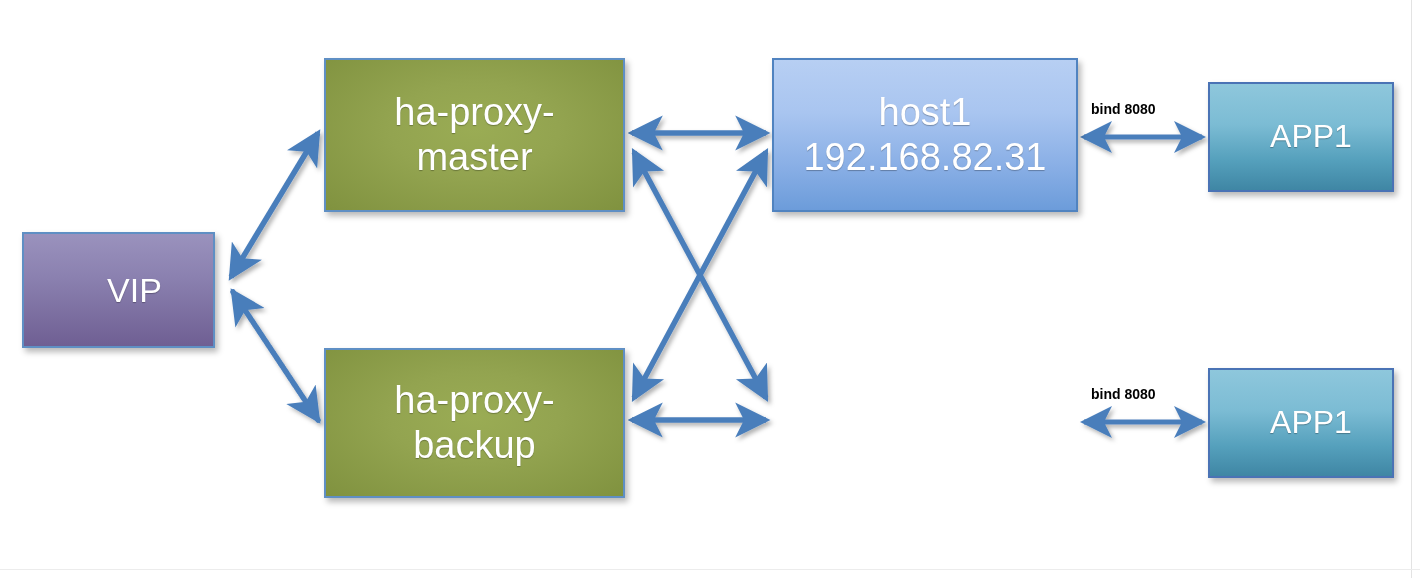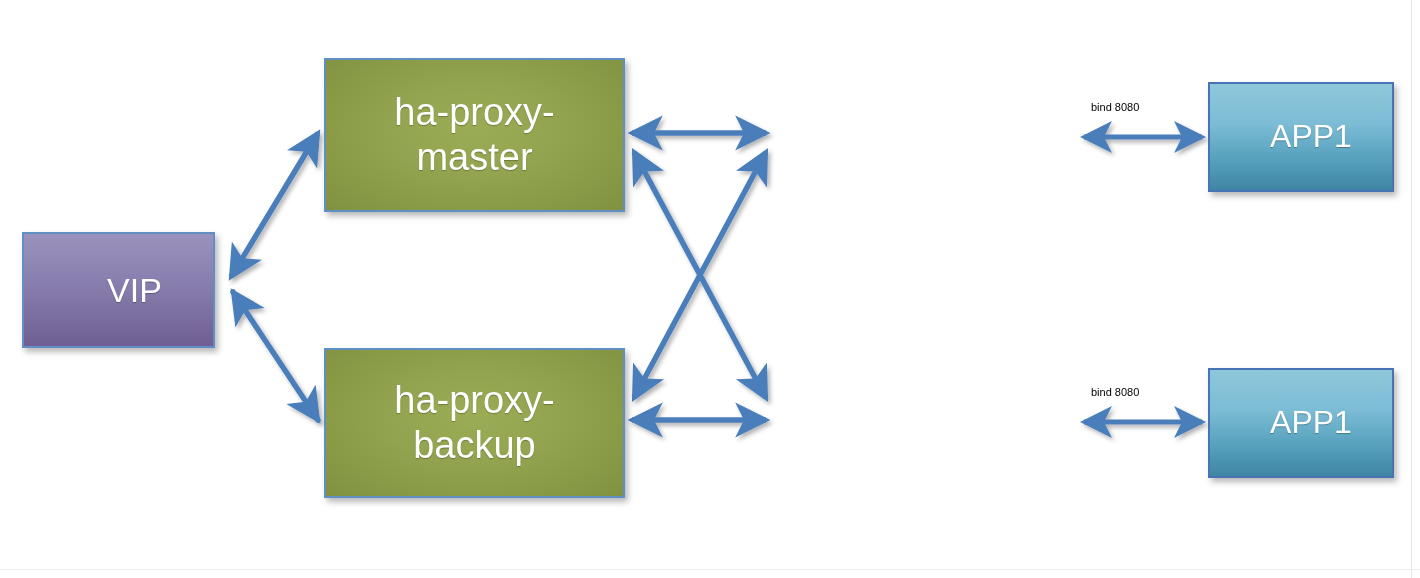--- a/index.html
+++ b/index.html
@@ -79,22 +79,22 @@
     position: absolute;
     left: 0;
     top: 0;
     width: 1420px;
     height: 578px;
     pointer-events: none;
   }
 
   .edge-label {
     position: absolute;
-    font-size: 11px;
-    font-weight: normal;
+    font-size: 14px;
+    font-weight: bold;
     color: #000000;
     white-space: nowrap;
   }
 </style>
 </head>
 <body>
 
 <div id="canvas">
 
   <div class="slide-edge-right"></div>
@@ -140,20 +140,24 @@
   <div class="node node-proxy" style="left:324px; top:58px; width:301px; height:154px;">
     <span>ha-proxy-
 master</span>
   </div>
 
   <div class="node node-proxy" style="left:324px; top:348px; width:301px; height:150px;">
     <span>ha-proxy-
 backup</span>
   </div>
 
+  <div class="node node-host" style="left:772px; top:58px; width:306px; height:154px;">
+    <span>host1
+192.168.82.31</span>
+  </div>
 
 
   <div class="node node-app" style="left:1208px; top:82px; width:186px; height:110px;">
     <span>APP1</span>
   </div>
 
   <div class="node node-app" style="left:1208px; top:368px; width:186px; height:110px;">
     <span>APP1</span>
   </div>
 

